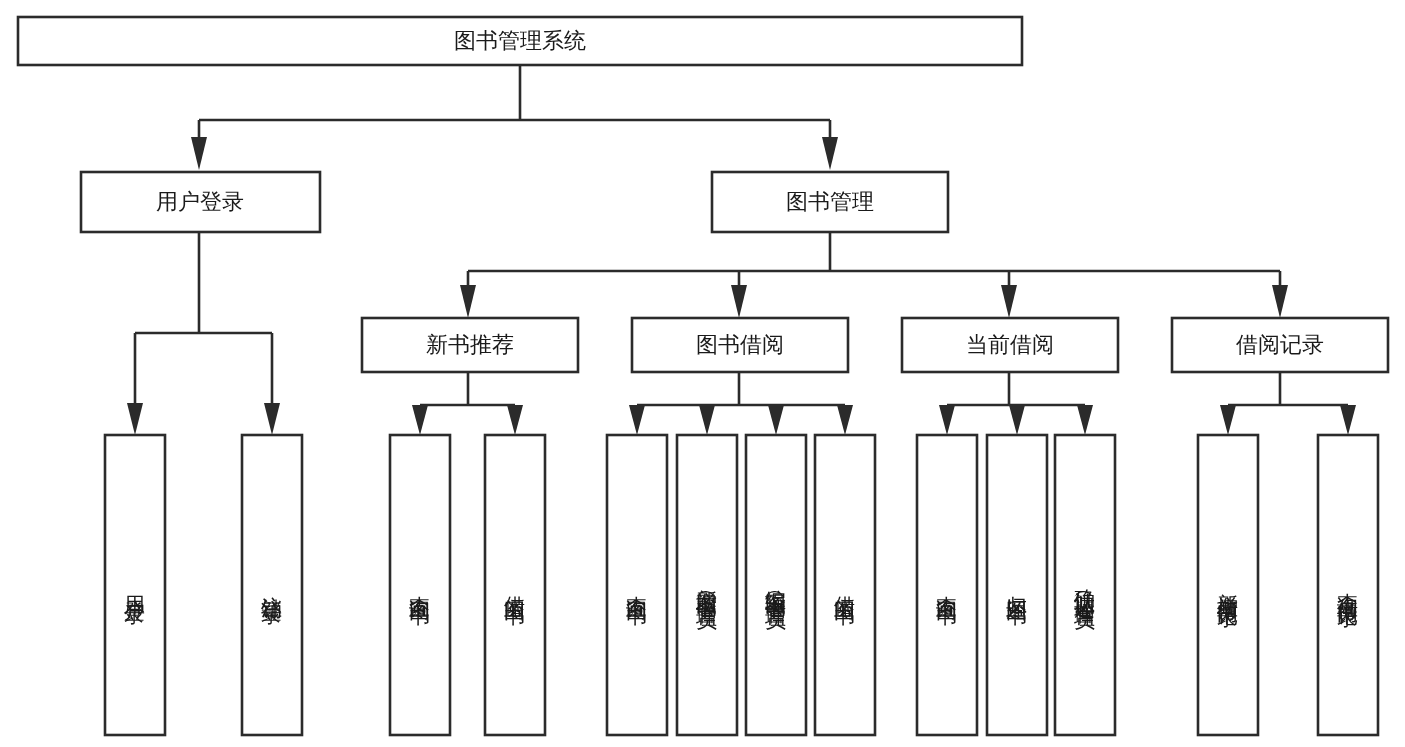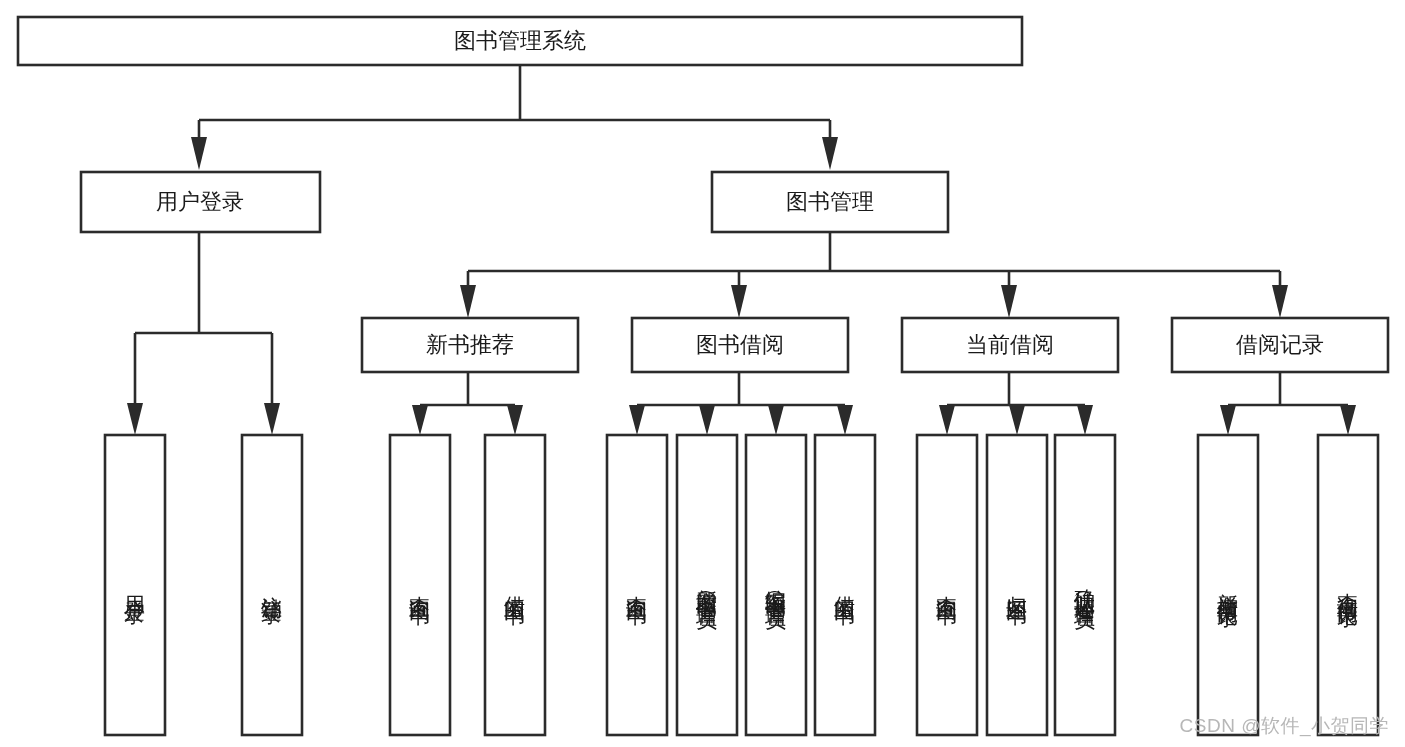--- a/index.html
+++ b/index.html
@@ -212,14 +212,13 @@
   <div class="vlabel-wrap" style="left:1055px; top:435px; width:60px; height:300px;">
     <span>确认归还（管理员）</span>
   </div>
   <div class="vlabel-wrap" style="left:1198px; top:435px; width:60px; height:300px;">
     <span>新增借阅记录</span>
   </div>
   <div class="vlabel-wrap" style="left:1318px; top:435px; width:60px; height:300px;">
     <span>查询借阅记录</span>
   </div>
 
-  <div id="watermark">CSDN @软件_小贺同学</div>
 </div>
 
 </body></html>

